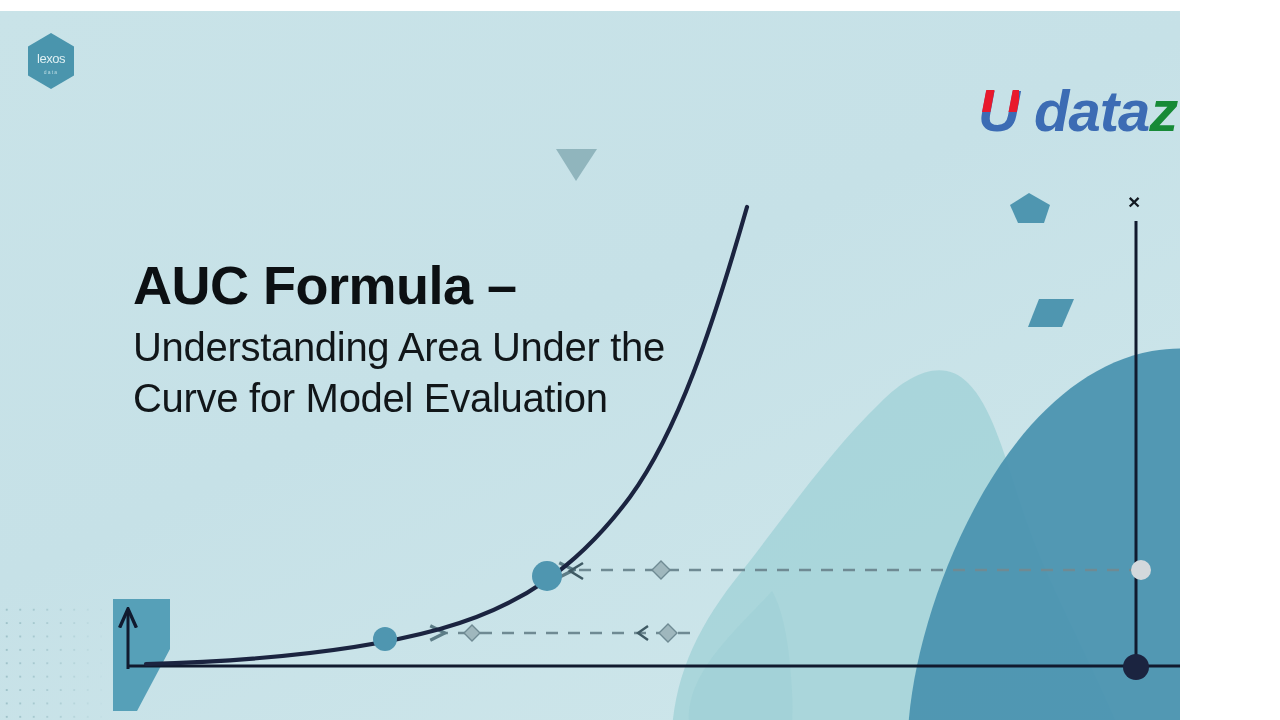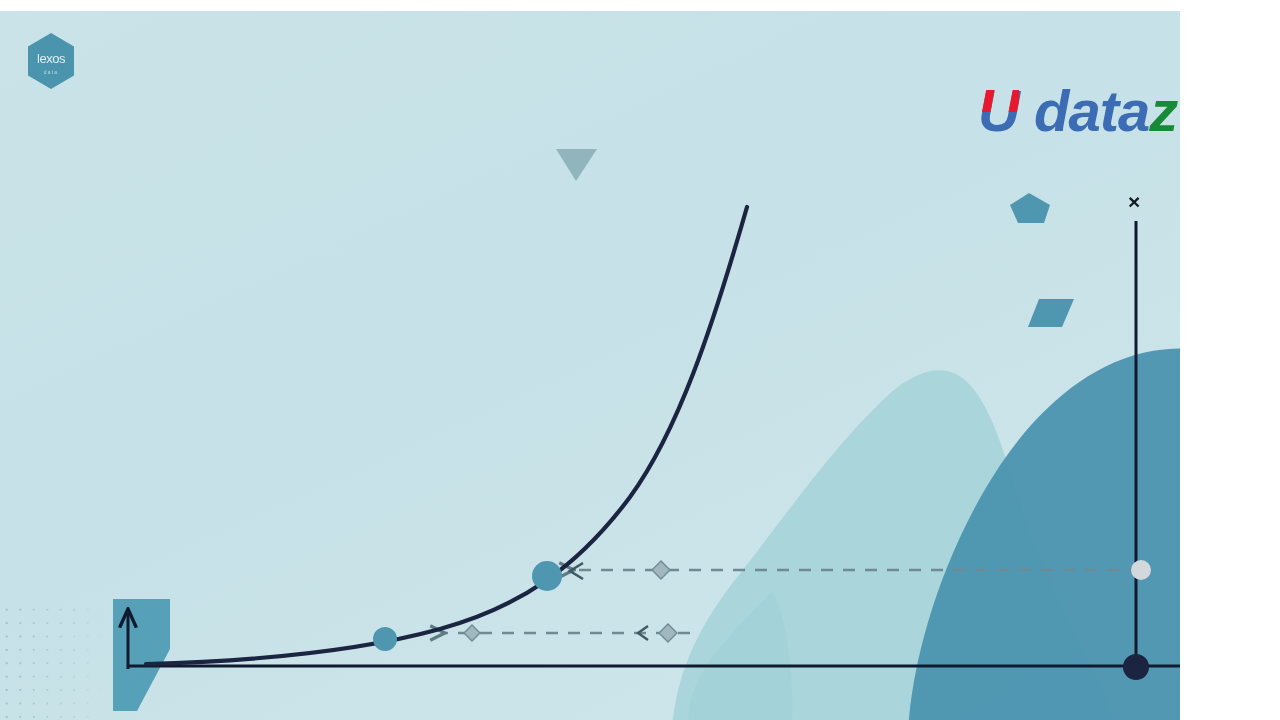--- a/index.html
+++ b/index.html
@@ -192,16 +192,18 @@
   </div>
 
   <div class="uplatz-logo">
     <span class="uplatz-u">
       <span>U</span>
       <span class="uplatz-ucap">U</span>
     </span><span class="uplatz-mid">data</span><span class="uplatz-z">z</span>
   </div>
 
   <div class="title-block">
+    <h1 class="title-main">AUC Formula –</h1>
+    <h2 class="title-sub">Understanding Area Under the Curve for Model Evaluation</h2>
   </div>
 
   <div style="position:absolute; left:1128px; top:180px; font-size:21px; font-weight:600; color:#121921; line-height:1;">×</div>
 </div>
 
 </body></html>

